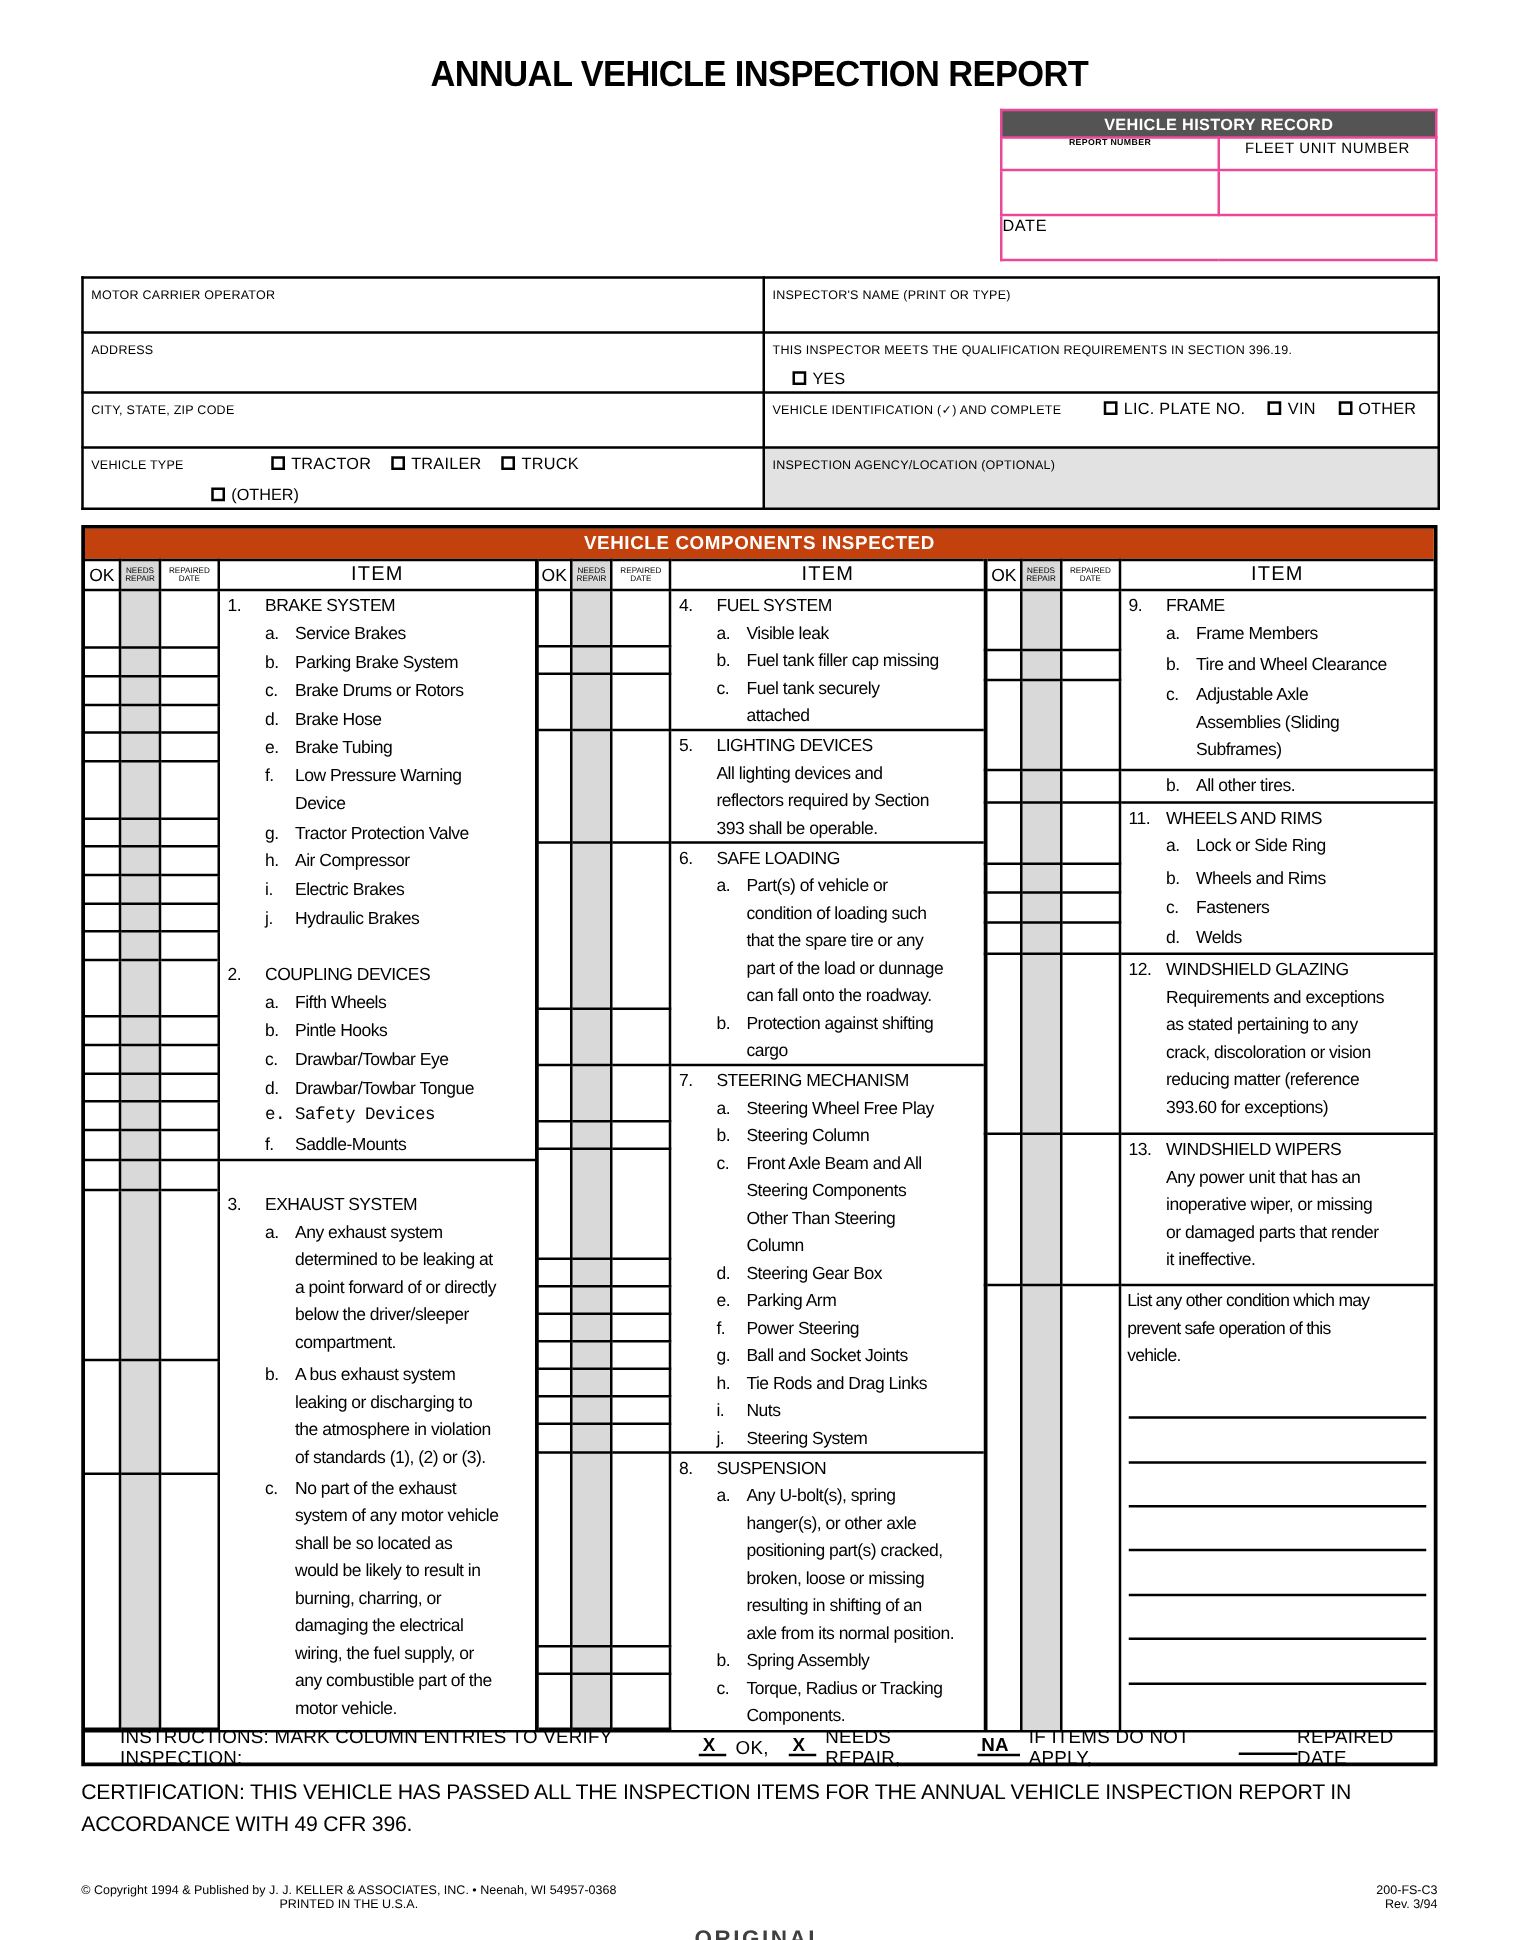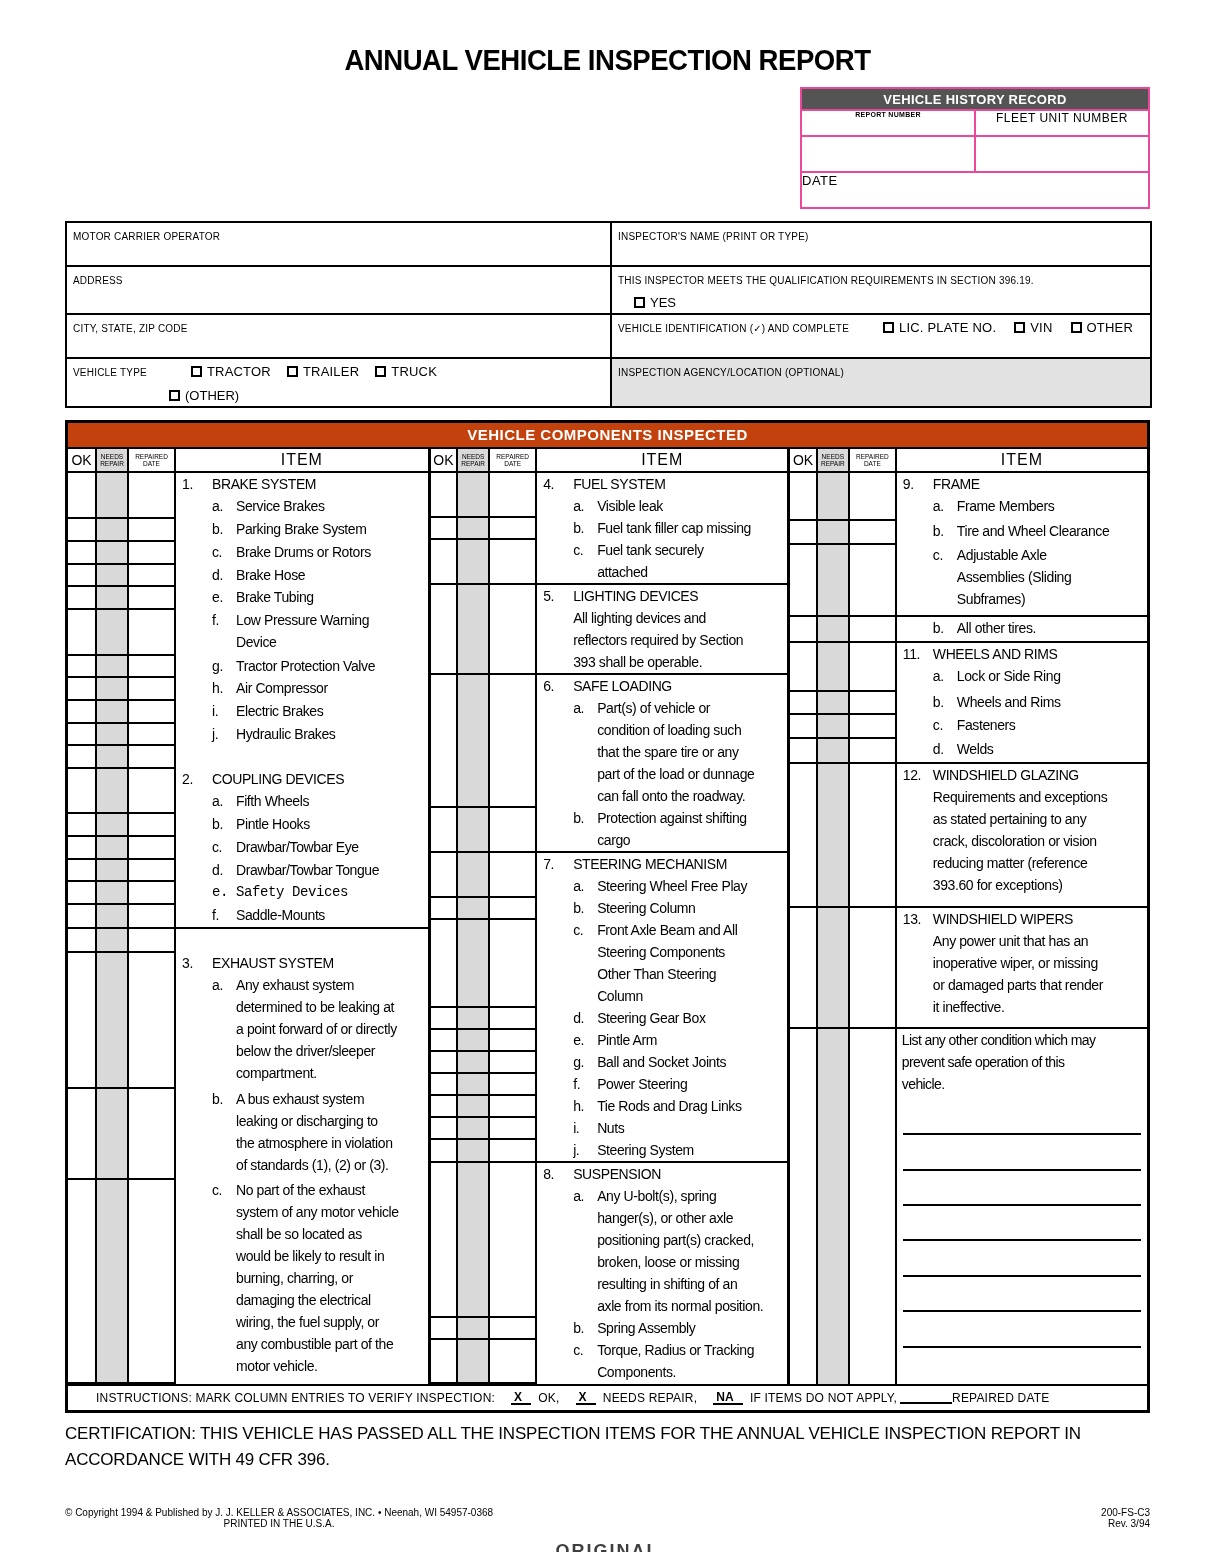--- a/index.html
+++ b/index.html
@@ -21,21 +21,21 @@
 
   
   .info { border-collapse:collapse; width:1085px; margin:12px 65px 0; table-layout:fixed; }
   .info td { border:2px solid #000; vertical-align:top; padding:3px 6px; height:44px; }
   .lab { font-size:10px; letter-spacing:0.2px; }
   .opt { font-size:13px; letter-spacing:0.2px; }
   .cb { display:inline-block; width:11px; height:11px; border:2px solid #000; margin-right:5px; vertical-align:-1px; background:#fff; }
   .yes-line { margin:7px 0 0 16px; font-size:13px; }
   .vid-opts { margin-left:16px; white-space:nowrap; }
   .vid-opts .optgrp { margin-left:18px; white-space:nowrap; }
-  .vt-line { display:inline-block; margin-left:0;padding-left:44px; }
+  .vt-line { display:inline-block; margin-left:26px;padding-left:44px; }
   .vt-line .optgrp { margin-right:16px; white-space:nowrap; }
   .vt-other { margin:8px 0 0 96px; font-size:13px; }
   .gray-cell { background:#e2e2e2; }
 
   
   .comp { width:1085px; margin:12px 65px 0; border:3px solid #000; }
   .comp-bar { height:24px; background:#c2410c; color:#fff; font-weight:bold; font-size:15px; text-align:center; line-height:24px; letter-spacing:0.5px; }
   .groups { display:flex; }
   .group { border-collapse:collapse; table-layout:fixed; width:33.3333%; }
   .group + .group { border-left:3px solid #000; }
@@ -58,21 +58,21 @@
   .sec .num { display:inline-block; min-width:30px; }
   .item { padding-left:36px; }
   .item .num { display:inline-block; min-width:24px; }
   .cont { padding-left:60px; }
   .body { padding-left:36px; }
   .note { padding-left:5px; letter-spacing:-0.6px; }
   .rules { height:256px; display:flex; flex-direction:column; padding:0 6px 8px 6px; }
   .wline { flex:1; border-bottom:2px solid #000; }
 
   
-  .instr { border-top:2px solid #000; height:26px; display:flex; align-items:center; font-size:12px; padding-left:28px; letter-spacing:0.2px; }
+  .instr { border-top:2px solid #000; height:26px; display:flex; align-items:center; font-size:15px; padding-left:28px; letter-spacing:0.2px; }
   .mark { font-weight:bold; border-bottom:2px solid #000; padding:0 9px 0 3px; margin:0 7px 0 16px; line-height:12px; }
   .blankline { display:inline-block; width:52px; border-bottom:2px solid #000; height:12px; margin-left:3px; }
 
   
   .cert { margin:8px 65px 0; font-size:17px; line-height:26px; letter-spacing:-0.2px; }
   .footer { margin:34px 65px 0; display:flex; justify-content:space-between; align-items:flex-start; font-size:10px; }
   .fleft { text-align:center; }
   .fleft .c1 { display:block; text-align:right; }
   .fright { text-align:right; }
   .original { text-align:center; margin-top:12px; font-size:18px; font-weight:bold; color:#3f3f3f; letter-spacing:2px; }
@@ -455,37 +455,37 @@
               <td class="rd boxed"></td>
               <td class="itemcell">
                 <div class="ln item"><span class="num">d.</span><span>Steering Gear Box</span></div>
               </td>
             </tr>
             <tr style="height: 22px;">
               <td class="ok boxed"></td>
               <td class="nr boxed"></td>
               <td class="rd boxed"></td>
               <td class="itemcell">
-                <div class="ln item"><span class="num">e.</span><span>Pintle Arm</span></div>
+                <div class="ln item"><span class="num">e.</span><span>Parking Arm</span></div>
+              </td>
+            </tr>
+            <tr style="height: 22px;">
+              <td class="ok boxed"></td>
+              <td class="nr boxed"></td>
+              <td class="rd boxed"></td>
+              <td class="itemcell">
+                <div class="ln item"><span class="num">f.</span><span>Power Steering</span></div>
               </td>
             </tr>
             <tr style="height: 22px;">
               <td class="ok boxed"></td>
               <td class="nr boxed"></td>
               <td class="rd boxed"></td>
               <td class="itemcell">
                 <div class="ln item"><span class="num">g.</span><span>Ball and Socket Joints</span></div>
-              </td>
-            </tr>
-            <tr style="height: 22px;">
-              <td class="ok boxed"></td>
-              <td class="nr boxed"></td>
-              <td class="rd boxed"></td>
-              <td class="itemcell">
-                <div class="ln item"><span class="num">f.</span><span>Power Steering</span></div>
               </td>
             </tr>
             <tr style="height: 22px;">
               <td class="ok boxed"></td>
               <td class="nr boxed"></td>
               <td class="rd boxed"></td>
               <td class="itemcell">
                 <div class="ln item"><span class="num">h.</span><span>Tie Rods and Drag Links</span></div>
               </td>
             </tr>

